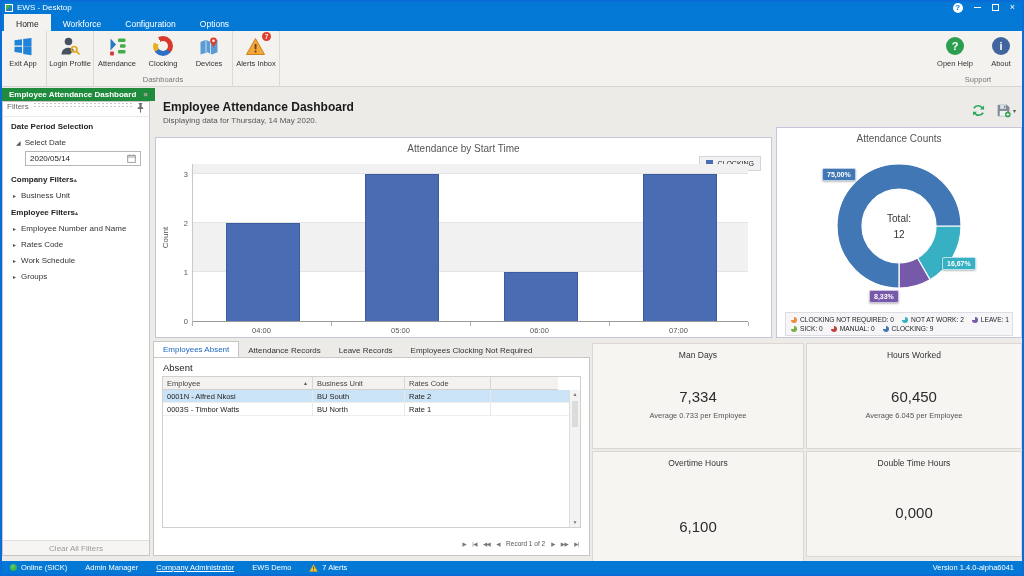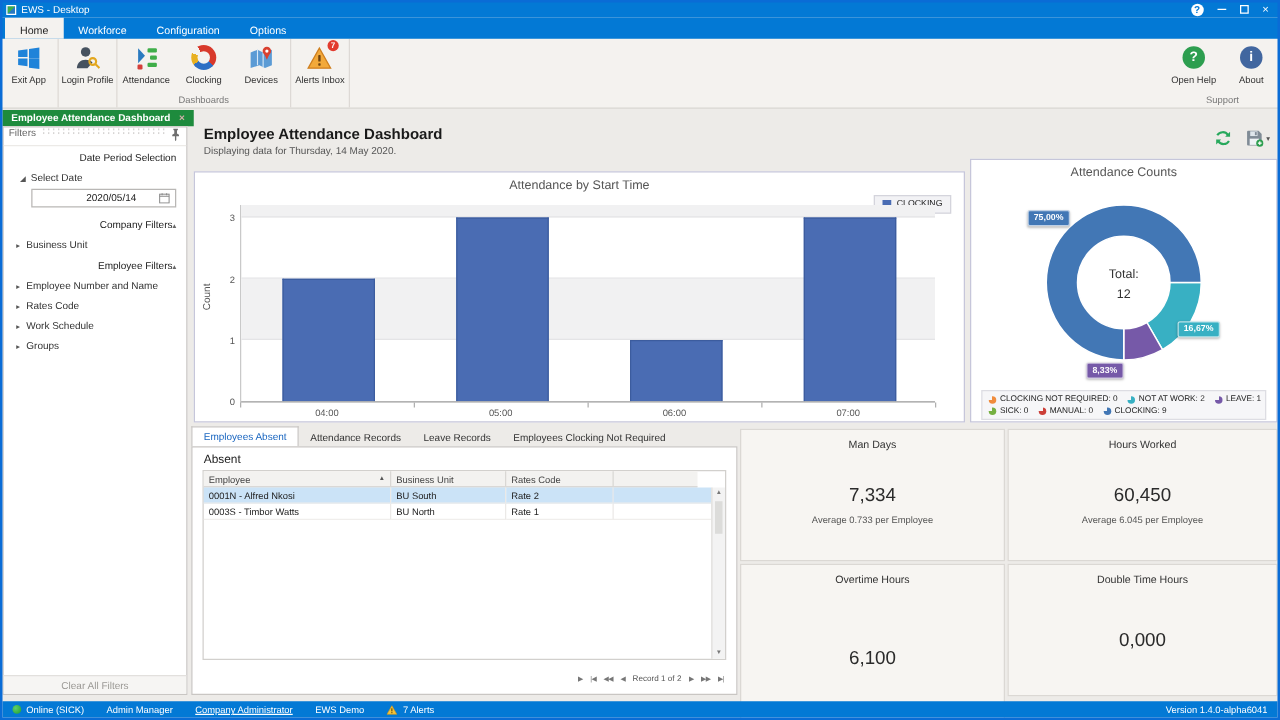--- a/index.html
+++ b/index.html
@@ -41,28 +41,28 @@
   
   .doctabs{position:absolute;left:0;top:88px;right:0;height:13px;display:flex;padding-left:2px;}
   .doctab{background:#1e8b3d;color:#fff;font-size:8px;font-weight:bold;display:flex;align-items:center;gap:7px;padding:0 7px;}
   .doctab-x{color:#d6b0ab;font-weight:bold;font-size:8px;}
 
   
   .sidebar{position:absolute;left:2px;top:101px;width:148px;height:455px;background:#fff;border:1px solid #c9c6c3;}
   .filters-head{height:15px;display:flex;align-items:flex-start;padding:0 4px;gap:4px;color:#666;font-size:8px;border-bottom:1px solid #eceae7;}
   .dots{flex:1;height:6px;background-image:radial-gradient(#c9c7c5 0.8px,transparent 0.9px);background-size:4px 3px;}
   .pin{width:9px;height:11px;display:flex;}
-  .f-sec{display:flex;justify-content:flex-end;align-items:center;padding:5px 8px 3px;font-size:8px;font-weight:normal;color:#222;}
+  .f-sec{display:flex;justify-content:flex-start;align-items:center;padding:5px 8px 3px;font-size:8px;font-weight:bold;color:#222;}
   .f-sec .coll{font-size:6px;color:#666;}
   .f-exp{padding:4px 8px 2px 13px;font-size:8px;color:#333;display:flex;gap:4px;align-items:center;}
   .f-exp .arr{font-size:6px;color:#555;}
   .f-item{padding:4px 8px 3px 10px;font-size:8px;color:#333;display:flex;gap:5px;align-items:center;}
   .f-item .arr{font-size:6px;color:#555;}
   .f-date{margin:2px 8px 4px 22px;height:15px;border:1px solid #b9b7b5;background:#fff;display:flex;align-items:center;font-size:8px;color:#222;padding:0 4px;gap:4px;}
-  .f-date .val{flex:1;margin-left:39px;}
+  .f-date .val{flex:1;}
   .clearall{position:absolute;bottom:0;left:0;right:0;height:15px;background:#f6f5f3;border-top:1px solid #e2e0dd;color:#9b9995;font-size:8px;text-align:center;line-height:15px;}
 
   
   .page-title{position:absolute;left:163px;top:100px;font-size:12px;font-weight:bold;color:#1a1a1a;}
   .page-sub{position:absolute;left:163px;top:116px;font-size:8px;color:#555;}
   .hdr-icons{position:absolute;top:103px;right:8px;display:flex;gap:10px;align-items:center;}
   .hdr-icons .hi{display:flex;align-items:center;gap:2px;}
   .hdr-icons svg{width:15px;height:15px;}
   .caret{font-size:6px;color:#555;}
 

